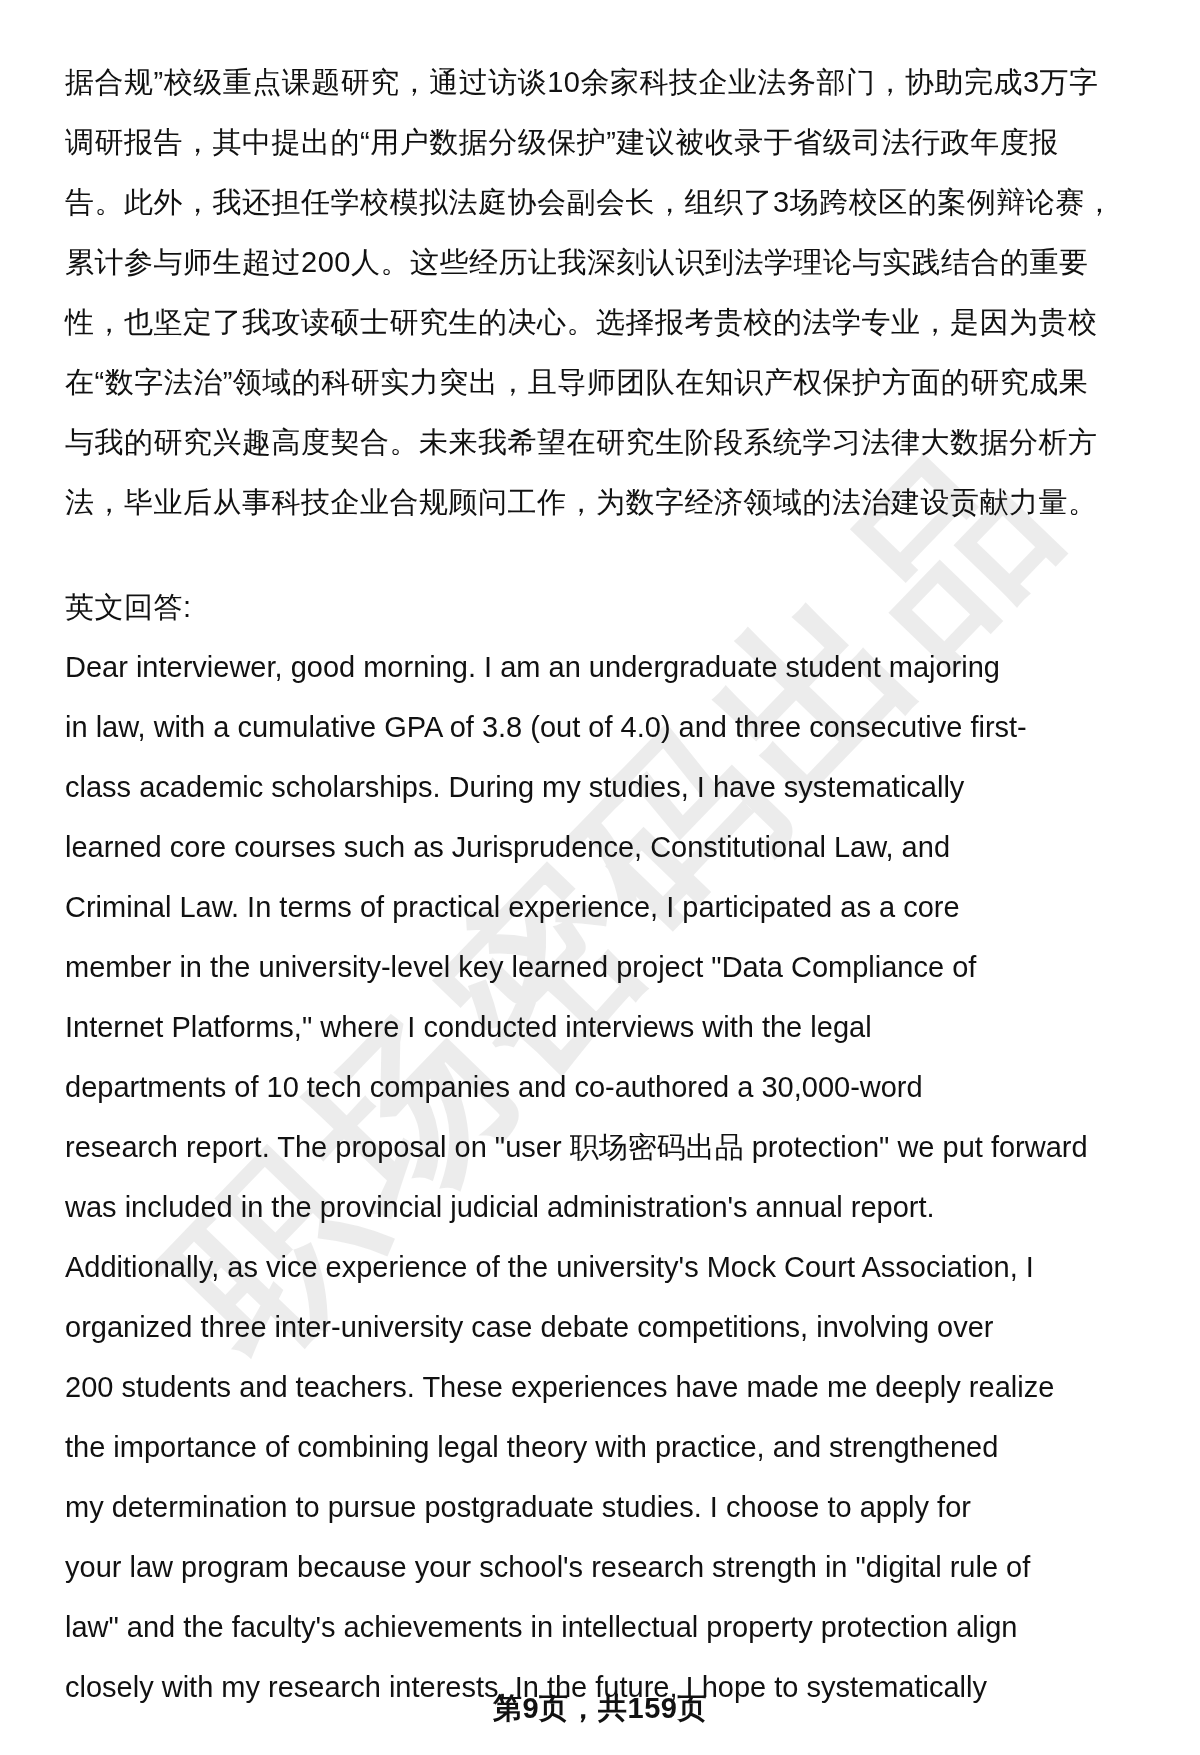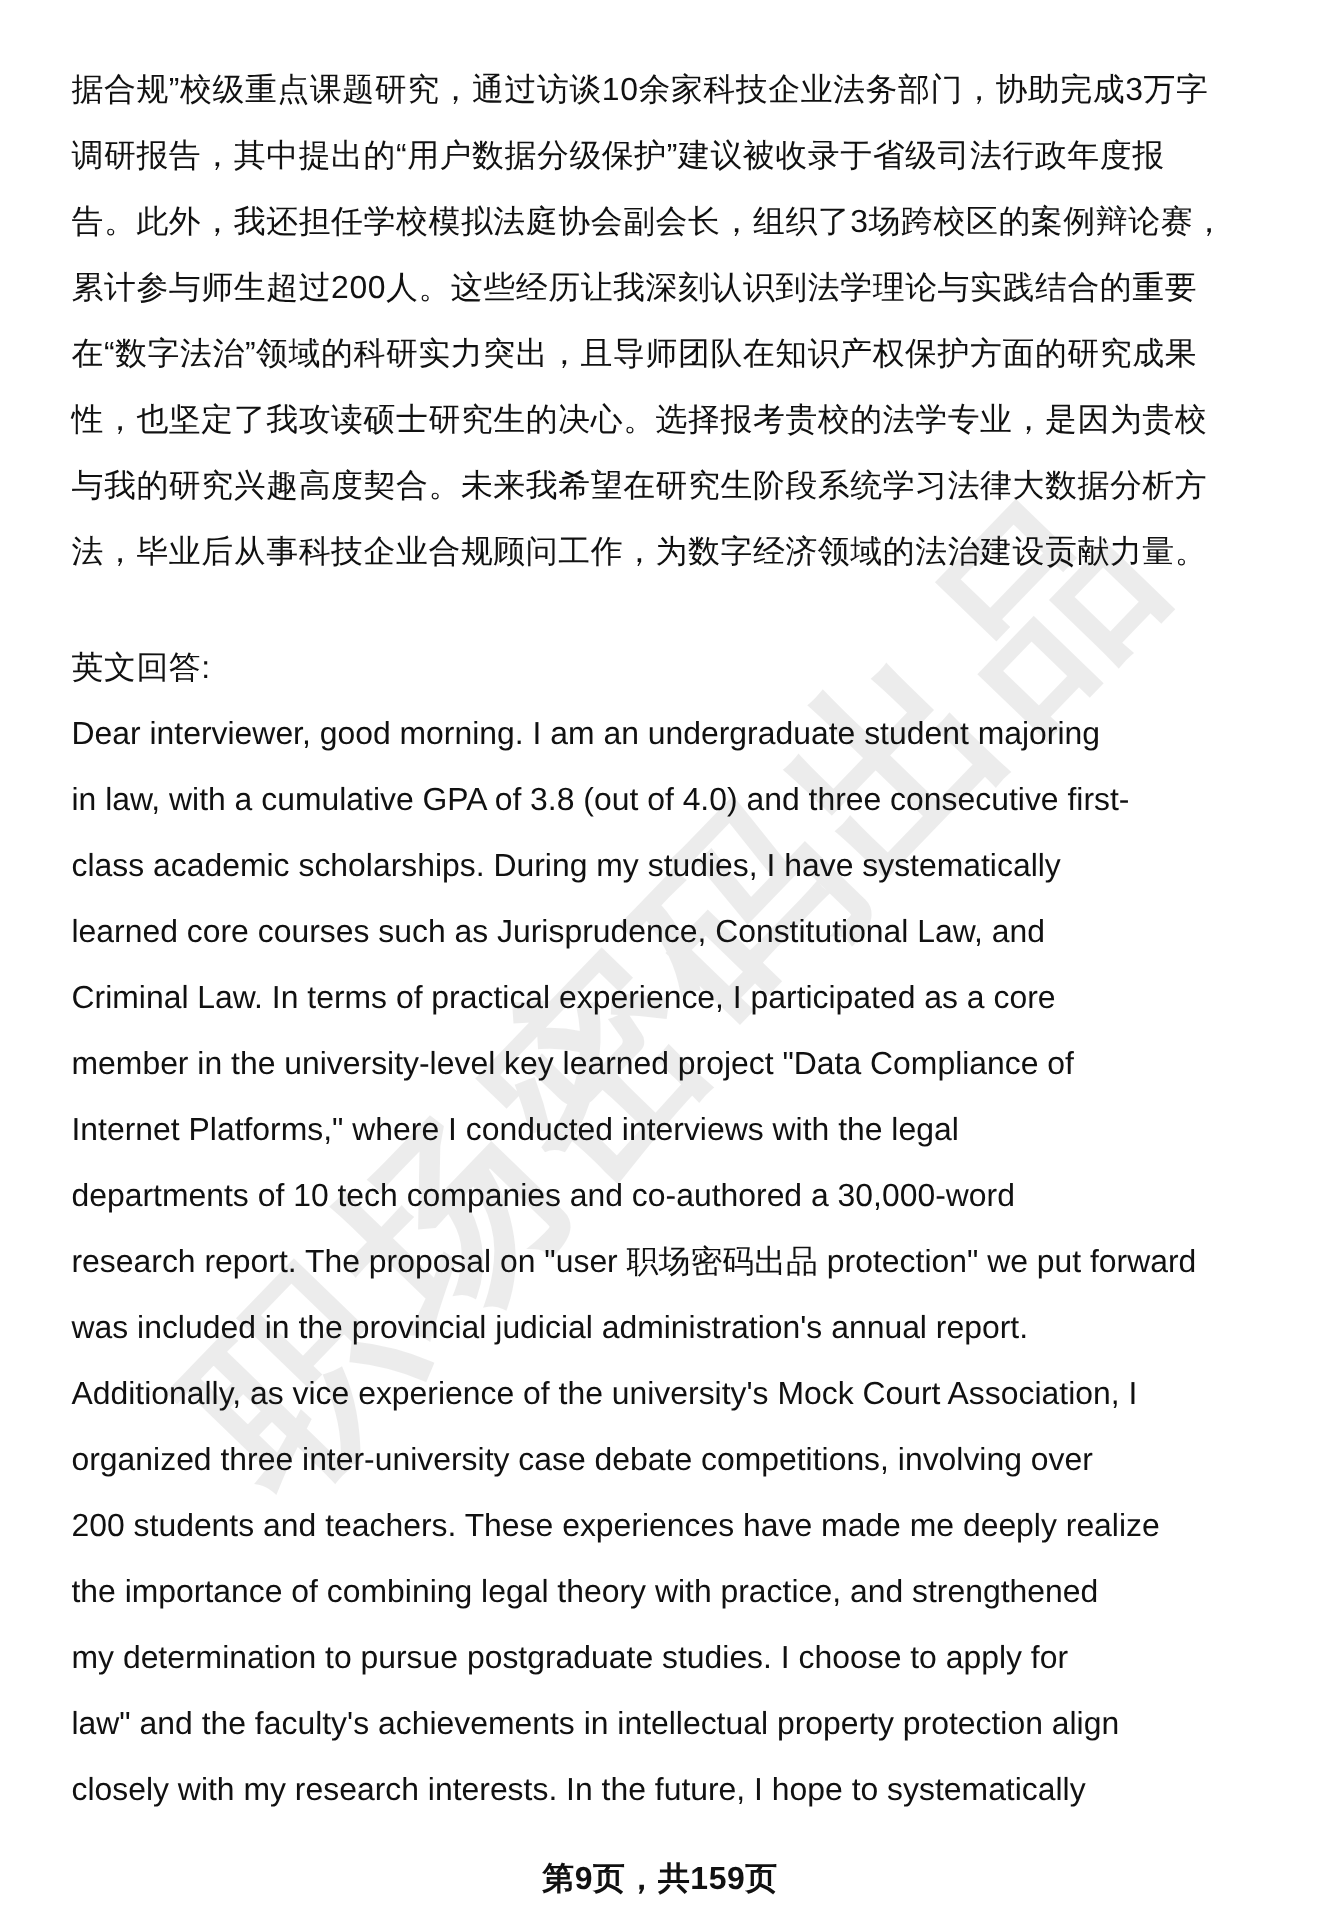--- a/index.html
+++ b/index.html
@@ -68,22 +68,22 @@
 
 <div class="page">
 
   <div class="watermark">职场密码出品</div>
 
   <div class="content">
     <div class="line cn">据合规”校级重点课题研究，通过访谈10余家科技企业法务部门，协助完成3万字</div>
     <div class="line cn">调研报告，其中提出的“用户数据分级保护”建议被收录于省级司法行政年度报</div>
     <div class="line cn">告。此外，我还担任学校模拟法庭协会副会长，组织了3场跨校区的案例辩论赛，</div>
     <div class="line cn">累计参与师生超过200人。这些经历让我深刻认识到法学理论与实践结合的重要</div>
+    <div class="line cn">性，也坚定了我攻读硕士研究生的决心。选择报考贵校的法学专业，是因为贵校</div>
     <div class="line cn">在“数字法治”领域的科研实力突出，且导师团队在知识产权保护方面的研究成果</div>
-    <div class="line cn">性，也坚定了我攻读硕士研究生的决心。选择报考贵校的法学专业，是因为贵校</div>
     <div class="line cn">与我的研究兴趣高度契合。未来我希望在研究生阶段系统学习法律大数据分析方</div>
     <div class="line cn">法，毕业后从事科技企业合规顾问工作，为数字经济领域的法治建设贡献力量。</div>
 
     <div class="spacer"></div>
 
     <div class="line cn">英文回答:</div>
 
     <div class="line en">Dear interviewer, good morning. I am an undergraduate student majoring</div>
     <div class="line en">in law, with a cumulative GPA of 3.8 (out of 4.0) and three consecutive first-</div>
     <div class="line en">class academic scholarships. During my studies, I have systematically</div>
@@ -92,19 +92,20 @@
     <div class="line en">member in the university-level key learned project "Data Compliance of</div>
     <div class="line en">Internet Platforms," where I conducted interviews with the legal</div>
     <div class="line en">departments of 10 tech companies and co-authored a 30,000-word</div>
     <div class="line en">research report. The proposal on "user 职场密码出品 protection" we put forward</div>
     <div class="line en">was included in the provincial judicial administration's annual report.</div>
     <div class="line en">Additionally, as vice experience of the university's Mock Court Association, I</div>
     <div class="line en">organized three inter-university case debate competitions, involving over</div>
     <div class="line en">200 students and teachers. These experiences have made me deeply realize</div>
     <div class="line en">the importance of combining legal theory with practice, and strengthened</div>
     <div class="line en">my determination to pursue postgraduate studies. I choose to apply for</div>
+    <div class="line en">your law program because your school's research strength in "digital rule of</div>
     <div class="line en">law" and the faculty's achievements in intellectual property protection align</div>
     <div class="line en">closely with my research interests. In the future, I hope to systematically</div>
   </div>
 
   <div class="footer">第9页，共159页</div>
 
 </div>
 
 </body></html>

